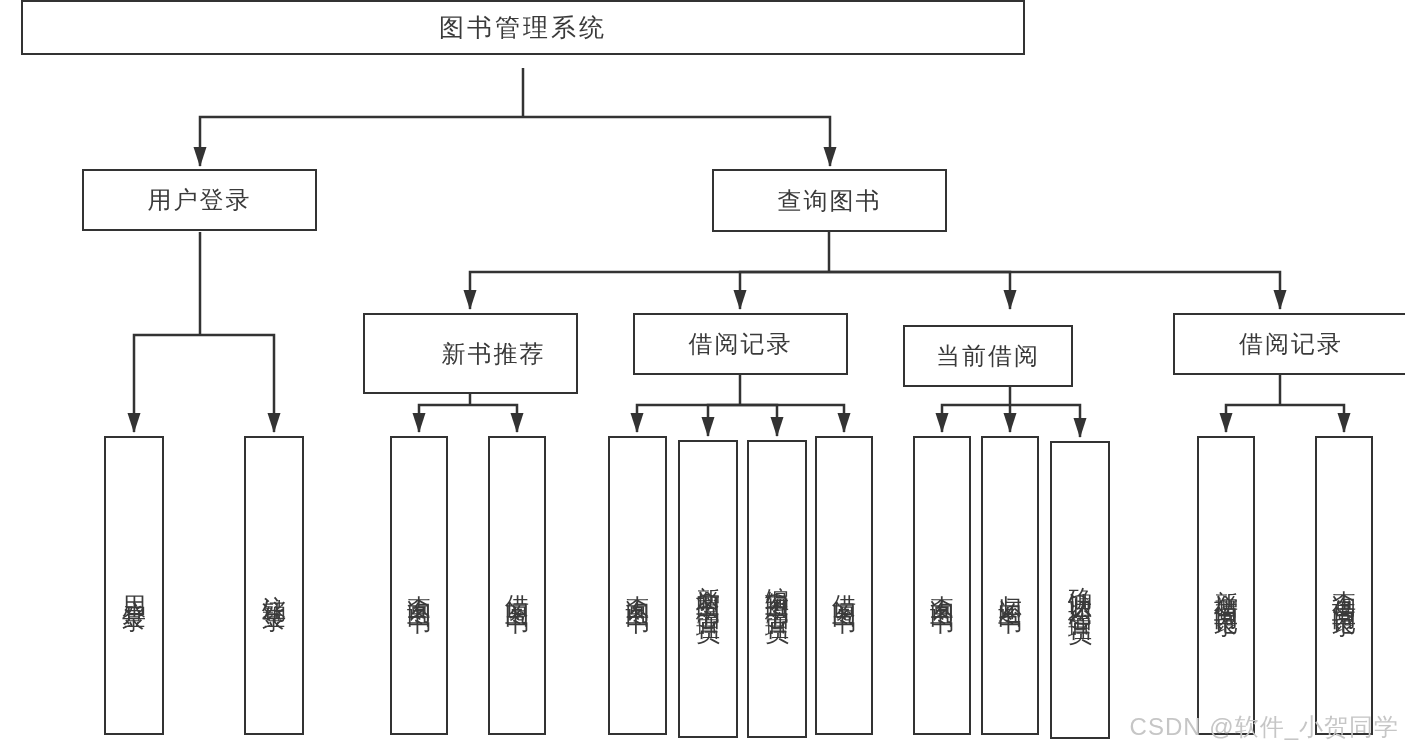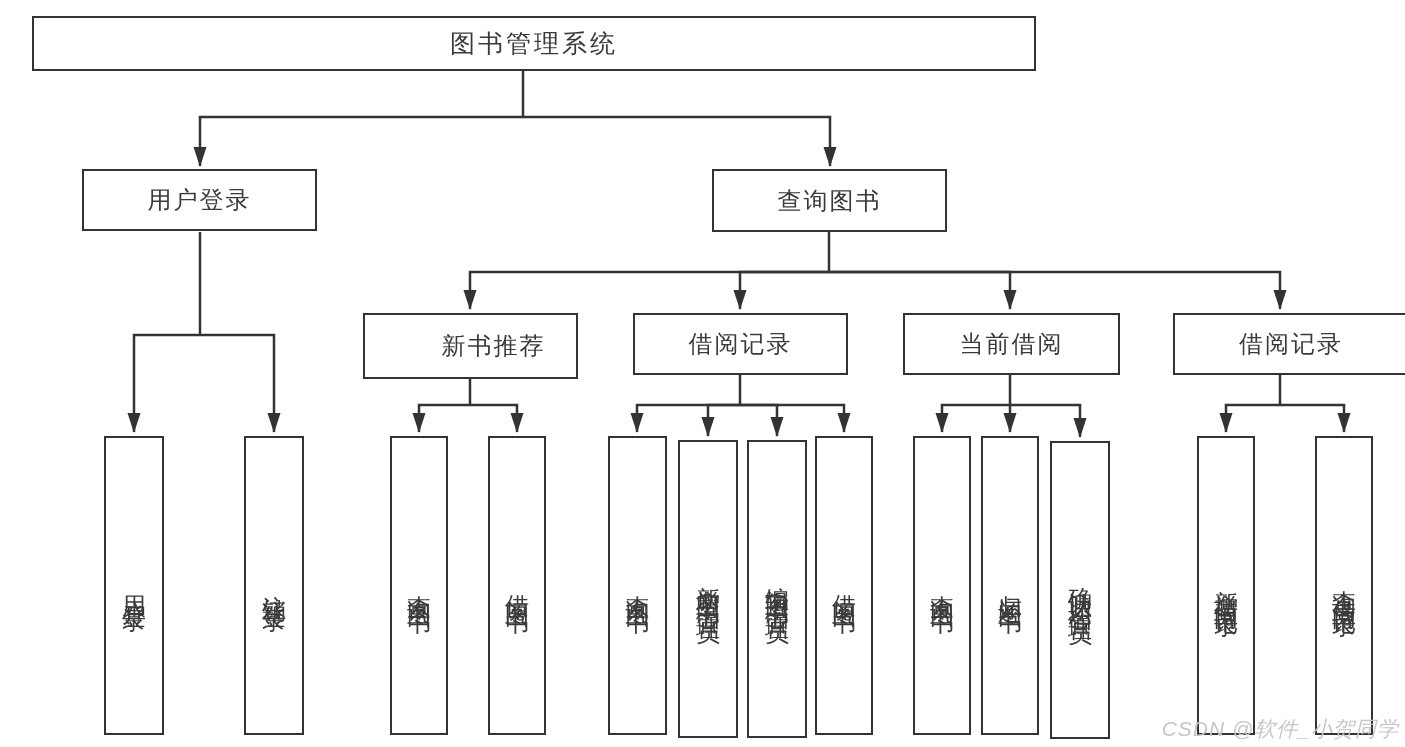--- a/index.html
+++ b/index.html
@@ -42,25 +42,24 @@
     white-space: nowrap;
     font-size: 24px;
     letter-spacing: 5px;
     line-height: 1;
     color: #3a3a3a;
   }
   .watermark {
     position: absolute;
     right: 6px;
     bottom: 4px;
-    font-size: 21px;
+    font-size: 24px;
     letter-spacing: 1px;
     color: #c6c6c6;
     z-index: 10;
-    font-style: italic;
   }
 </style>
 </head>
 <body>
 
 <div id="canvas">
 
   <svg id="wires" viewBox="0 0 1405 747" xmlns="http://www.w3.org/2000/svg">
     <defs>
       <marker id="arw" viewBox="0 0 20 16" refX="19" refY="8" markerWidth="20" markerHeight="16" orient="auto" markerUnits="userSpaceOnUse">
@@ -97,38 +96,38 @@
       <polyline points="1010,405 942,405 942,432" marker-end="url(#arw)"></polyline>
       <polyline points="1010,405 1010,432" marker-end="url(#arw)"></polyline>
       <polyline points="1010,405 1080,405 1080,437" marker-end="url(#arw)"></polyline>
 
       <polyline points="1280,375 1280,405"></polyline>
       <polyline points="1280,405 1226,405 1226,432" marker-end="url(#arw)"></polyline>
       <polyline points="1280,405 1344,405 1344,432" marker-end="url(#arw)"></polyline>
     </g>
   </svg>
 
-  <div class="hnode root-node" style="left:21px; top:16px; width:1004px; height:55px;margin-left:11px;">
+  <div class="hnode root-node" style="left:21px; top:0; width:1004px; height:55px;">
     <span>图书管理系统</span>
   </div>
 
   <div class="hnode" style="left:82px; top:169px; width:235px; height:62px;">
     <span>用户登录</span>
   </div>
   <div class="hnode" style="left:712px; top:169px; width:235px; height:63px;">
     <span>查询图书</span>
   </div>
 
-  <div class="hnode" style="left:363px; top:313px; width:215px; height:66px;padding-left:46px;">
+  <div class="hnode" style="left:363px; top:313px; width:215px; height:81px;padding-left:46px;">
     <span>新书推荐</span>
   </div>
   <div class="hnode" style="left:633px; top:313px; width:215px; height:62px;">
     <span>借阅记录</span>
   </div>
-  <div class="hnode" style="left:903px; top:313px; width:217px; height:62px;">
+  <div class="hnode" style="left:903px; top:325px; width:170px; height:62px;">
     <span>当前借阅</span>
   </div>
   <div class="hnode" style="left:1173px; top:313px; width:236px; height:62px;">
     <span>借阅记录</span>
   </div>
 
   <div class="vnode" style="left:104px; top:436px; width:60px; height:299px;">
     <span class="vtext">用户登录</span>
   </div>
   <div class="vnode" style="left:244px; top:436px; width:60px; height:299px;">

